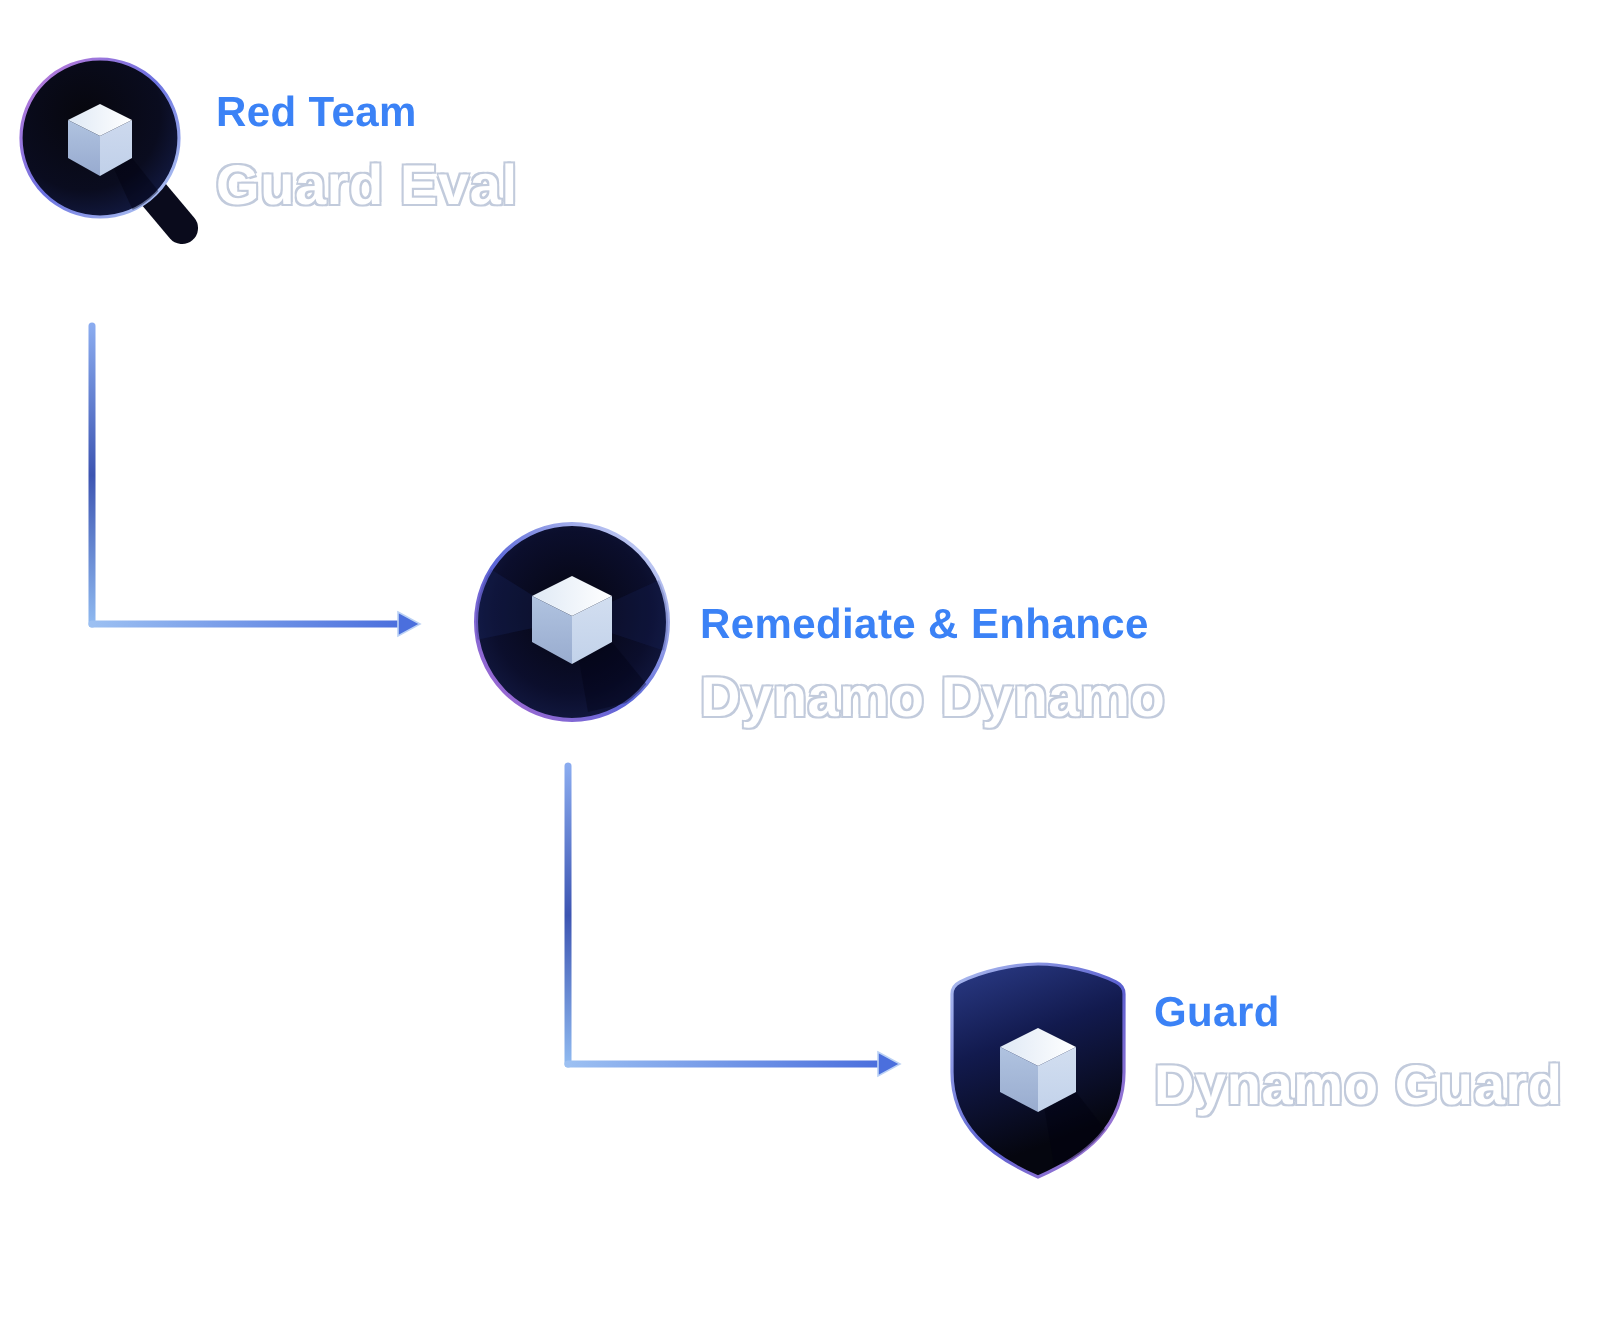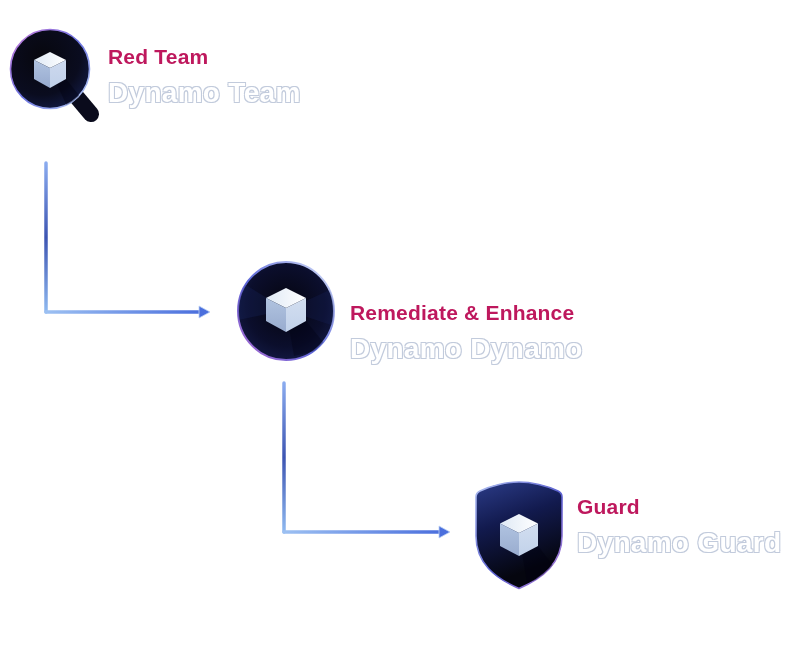--- a/index.html
+++ b/index.html
@@ -6,21 +6,21 @@
   body{
     width:800px;height:659px;position:relative;overflow:hidden;
     background:#ffffff;
     font-family:"Liberation Sans","DejaVu Sans",sans-serif;
   }
   .node{position:absolute;}
   .node-icon{position:absolute;left:0;top:0;display:block;}
   .node-text{position:absolute;}
   .node-label{
     display:block;font-weight:bold;font-size:21px;line-height:24px;
-    color:#be185d;letter-spacing:.2px;white-space:nowrap;
+    color:#3b82f6;letter-spacing:.2px;white-space:nowrap;
   }
   .node-title{
     display:block;font-weight:bold;font-size:28px;line-height:32px;
     color:#ffffff;letter-spacing:.3px;white-space:nowrap;margin-top:8px;
     text-shadow:-1px -1px 0 #c2cbdc, 1px -1px 0 #c2cbdc,
                 -1px 1px 0 #c2cbdc, 1px 1px 0 #c2cbdc;
   }
   
   #node-eval   {left:8px;  top:27px;  width:300px;height:110px;}
   #node-eval    .node-text{left:100px;top:18px;}
@@ -70,21 +70,21 @@
       <polygon points="42,42 58,52 82,82 62,86" fill="#000010" opacity="0.4"></polygon>
     </g>
     <g>
       <polygon points="42,25 58,33 42,41 26,33" fill="url(#m-top)"></polygon>
       <polygon points="26,33 42,41 42,61 26,52" fill="url(#m-left)"></polygon>
       <polygon points="58,33 42,41 42,61 58,52" fill="url(#m-right)"></polygon>
     </g>
   </svg>
   <div class="node-text">
     <span class="node-label">Red Team</span>
-    <span class="node-title">Dynamo Team</span>
+    <span class="node-title">Guard Eval</span>
   </div>
 </div>
 
 <svg class="connector" id="connector-1" width="190" height="172" viewBox="0 0 190 172">
   <defs>
     <linearGradient id="a1v" x1="0" y1="9" x2="0" y2="158" gradientUnits="userSpaceOnUse">
       <stop offset="0%" stop-color="#8aabef"></stop>
       <stop offset="50%" stop-color="#3d55b2"></stop>
       <stop offset="100%" stop-color="#8fb9f0"></stop>
     </linearGradient>

